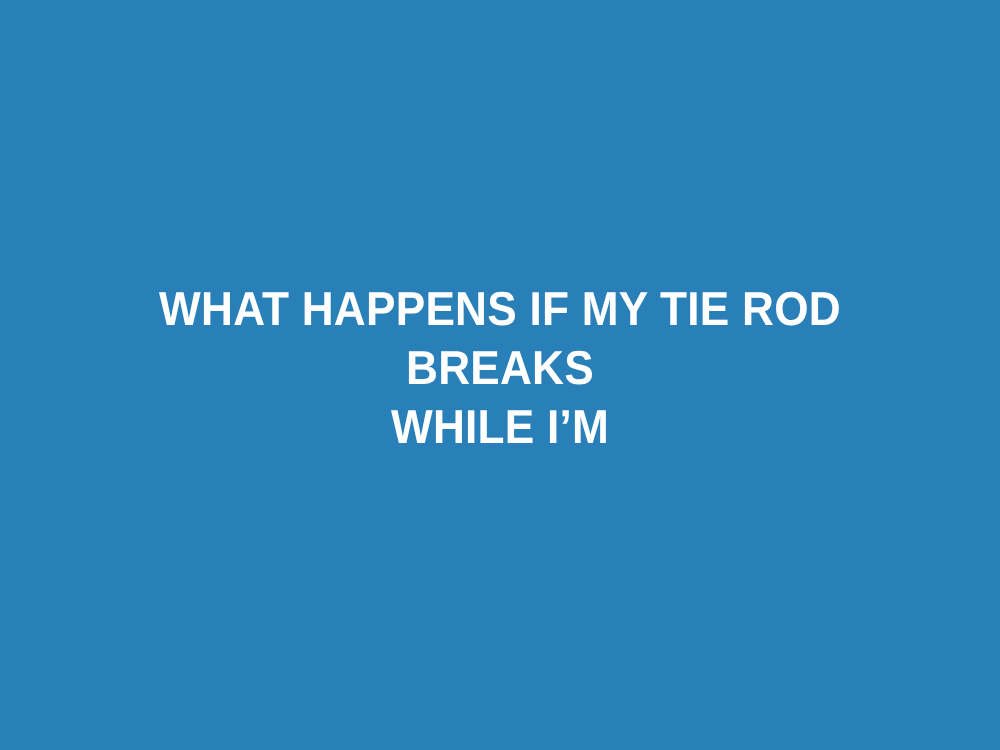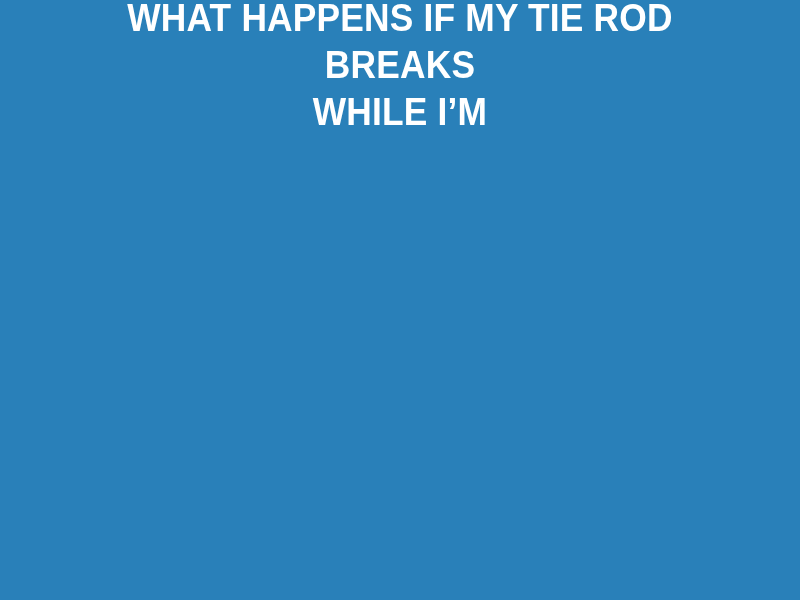--- a/index.html
+++ b/index.html
@@ -15,21 +15,21 @@
     background: #2980b9;
     font-family: "Liberation Sans", "DejaVu Sans", sans-serif;
   }
 
   .banner {
     position: relative;
     width: 800px;
     height: 600px;
     background: #2980b9;
     display: flex;
-    align-items: flex-start;
+    align-items: center;
     justify-content: center;
     box-sizing: border-box;
   }
 
   .banner-inner {
     width: 700px;
     margin: 0 auto;
     text-align: center;
     
     transform: translateY(-5px);

